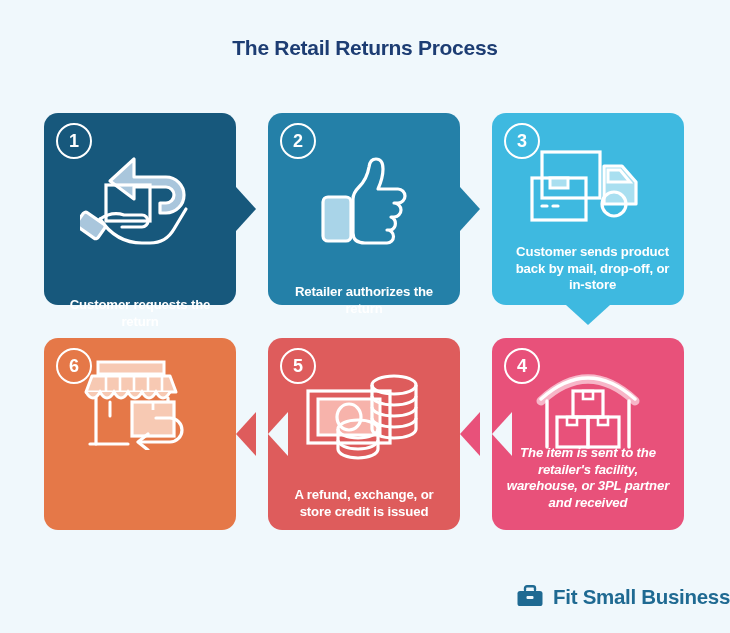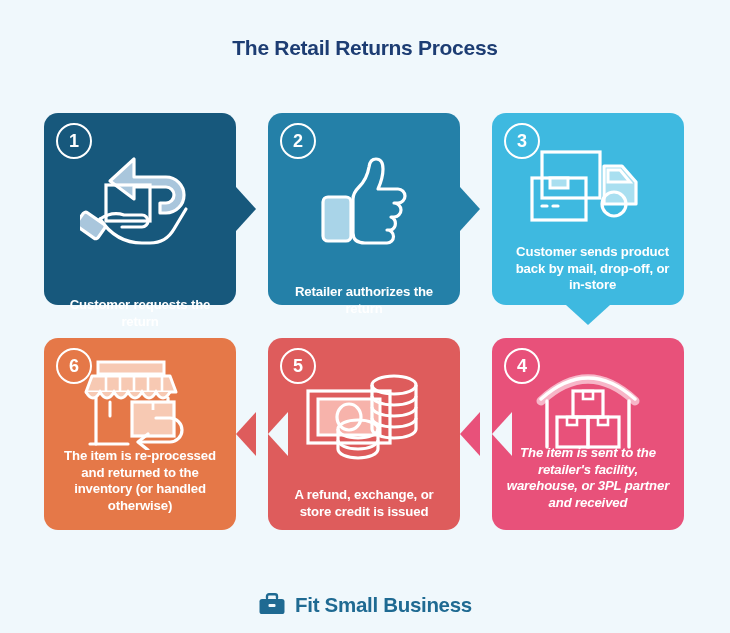--- a/index.html
+++ b/index.html
@@ -74,22 +74,22 @@
 
   
   .notch{
     position:absolute;width:0;height:0;
     border-top:22px solid transparent;
     border-bottom:22px solid transparent;
   }
 
   
   .footer{
-    position:absolute;left:0;bottom:16px;width:730px;
-    display:flex;align-items:center;justify-content:center;gap:9px;
+    position:absolute;left:0;bottom:24px;width:730px;
+    display:flex;align-items:center;justify-content:flex-end;gap:9px;
   }
   .footer-text{
     font-size:20.5px;font-weight:bold;color:#1f6a92;letter-spacing:-0.3px;
   }
 </style>
 </head>
 <body>
 
 <div class="page">
 
@@ -218,21 +218,20 @@
         <path d="M28 44 v14" stroke="#ffffff" stroke-width="3" stroke-linecap="round"></path>
         <line x1="8" y1="86" x2="46" y2="86" stroke="#ffffff" stroke-width="3.2" stroke-linecap="round"></line>
 
         <rect x="50" y="44" width="42" height="34" fill="#f7c9b3" stroke="#ffffff" stroke-width="3.2"></rect>
         <line x1="71" y1="44" x2="71" y2="52" stroke="#ffffff" stroke-width="2.8"></line>
 
         <path d="M74 60 h14 a12 12 0 0 1 0 24 H58" fill="none" stroke="#ffffff" stroke-width="3.2" stroke-linecap="round"></path>
         <path d="M66 76 L56 84 L66 92" fill="none" stroke="#ffffff" stroke-width="3.2" stroke-linecap="round" stroke-linejoin="round"></path>
       </svg>
     </div>
-    <div class="caption" style="top:110px;">The item is re-processed and returned to the inventory (or handled otherwise)</div>
   </div>
 
   <div class="footer">
     <svg width="28" height="24" viewBox="0 0 28 24">
       <path d="M9 5 V3.2 a2 2 0 0 1 2 -2 h6 a2 2 0 0 1 2 2 V5" fill="none" stroke="#1f6a92" stroke-width="2.4" stroke-linecap="round"></path>
       <rect x="1.5" y="6" width="25" height="15" rx="2.6" fill="#1f6a92"></rect>
       <rect x="10.5" y="11" width="7" height="3" rx="1" fill="#f0f8fc"></rect>
     </svg>
     <span class="footer-text">Fit Small Business</span>
   </div>

